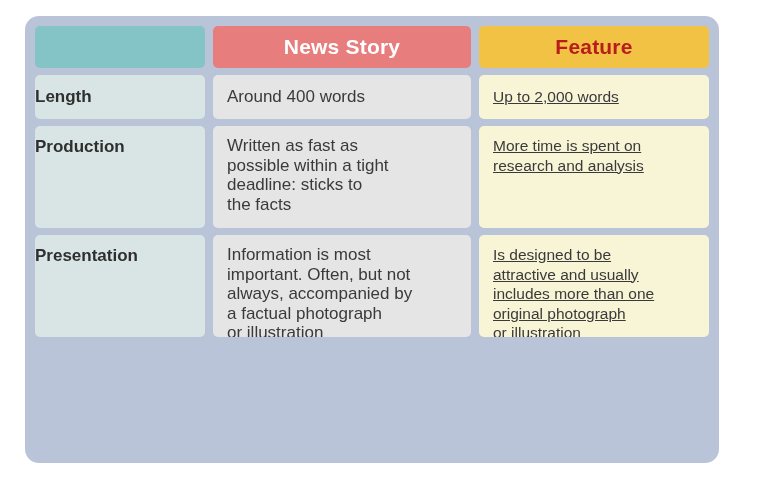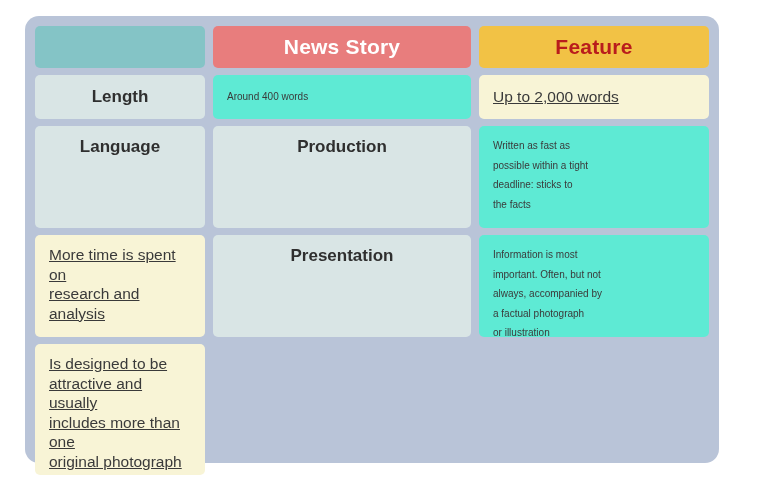--- a/index.html
+++ b/index.html
@@ -70,32 +70,31 @@
     letter-spacing: 0.2px;
   }
   
   .rowlabel {
     background: #d9e5e5;
     color: #2f2f2f;
     font-size: 17px;
     font-weight: bold;
     display: flex;
     align-items: flex-start;
-    justify-content: center;
     padding-top: 11px;
   }
   .rowlabel.single {
     align-items: center;
     padding-top: 0;
   }
   
   .news-cell {
-    background: #5eead4;
+    background: #e5e5e5;
     color: #3a3a3a;
-    font-size: 10px;
+    font-size: 17px;
     line-height: 19.5px;
     padding: 10px 14px 10px 14px;
   }
   .feature-cell {
     background: #f8f4d6;
     color: #3a3a3a;
     font-size: 15.5px;
     line-height: 19.5px;
     padding: 10px 14px 10px 14px;
     text-decoration: underline;
@@ -127,23 +126,20 @@
       <div class="cell rowlabel single">
         <span>Length</span>
       </div>
       <div class="cell news-cell center">
         <span class="txt">Around 400 words</span>
       </div>
       <div class="cell feature-cell center">
         <span class="txt">Up to 2,000 words</span>
       </div>
 
-      <div class="cell rowlabel">
-        <span>Language</span>
-      </div>
 
       <div class="cell rowlabel">
         <span>Production</span>
       </div>
       <div class="cell news-cell">
         <span class="txt">Written as fast as
 possible within a tight
 deadline: sticks to
 the facts</span>
       </div>

